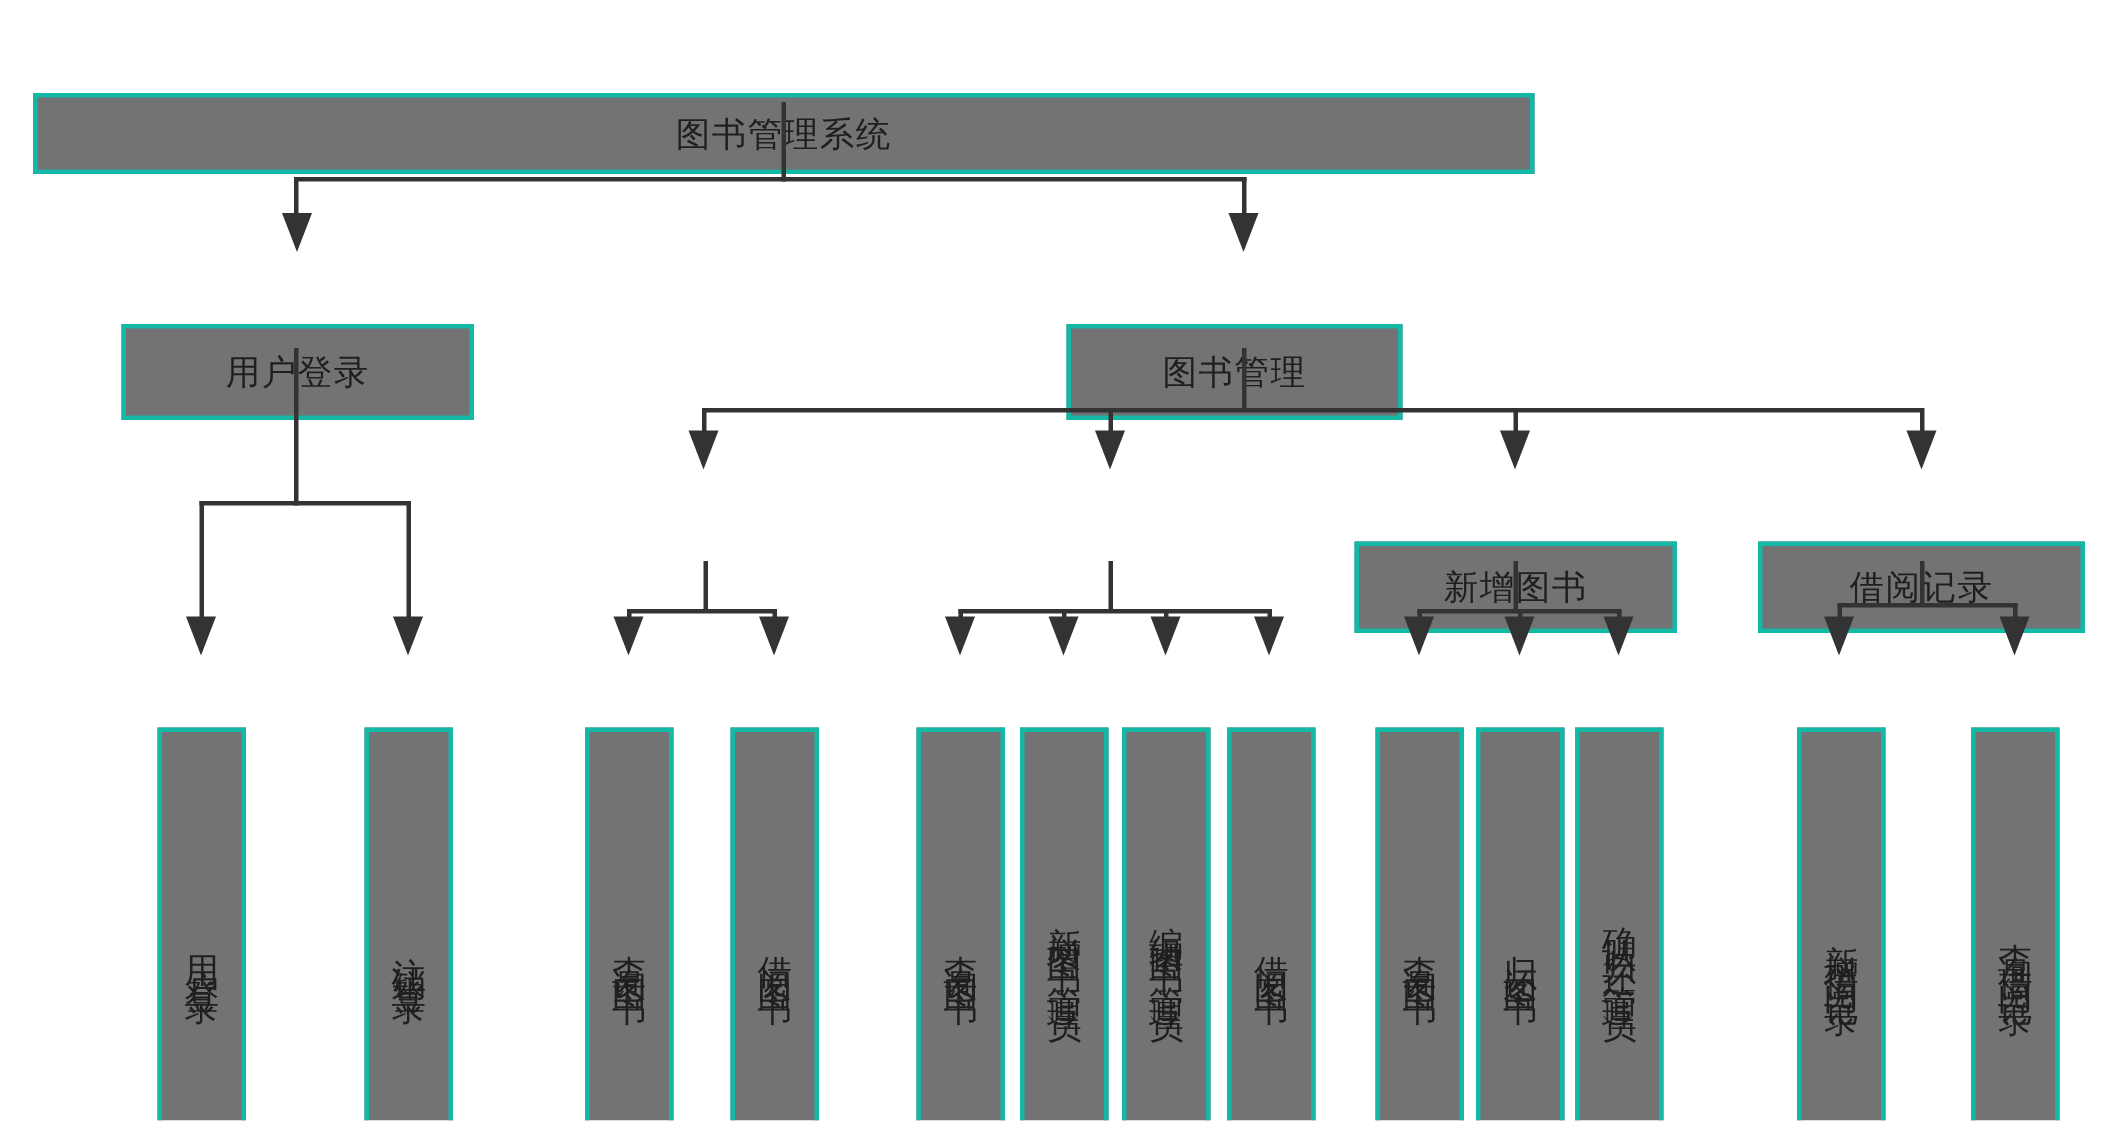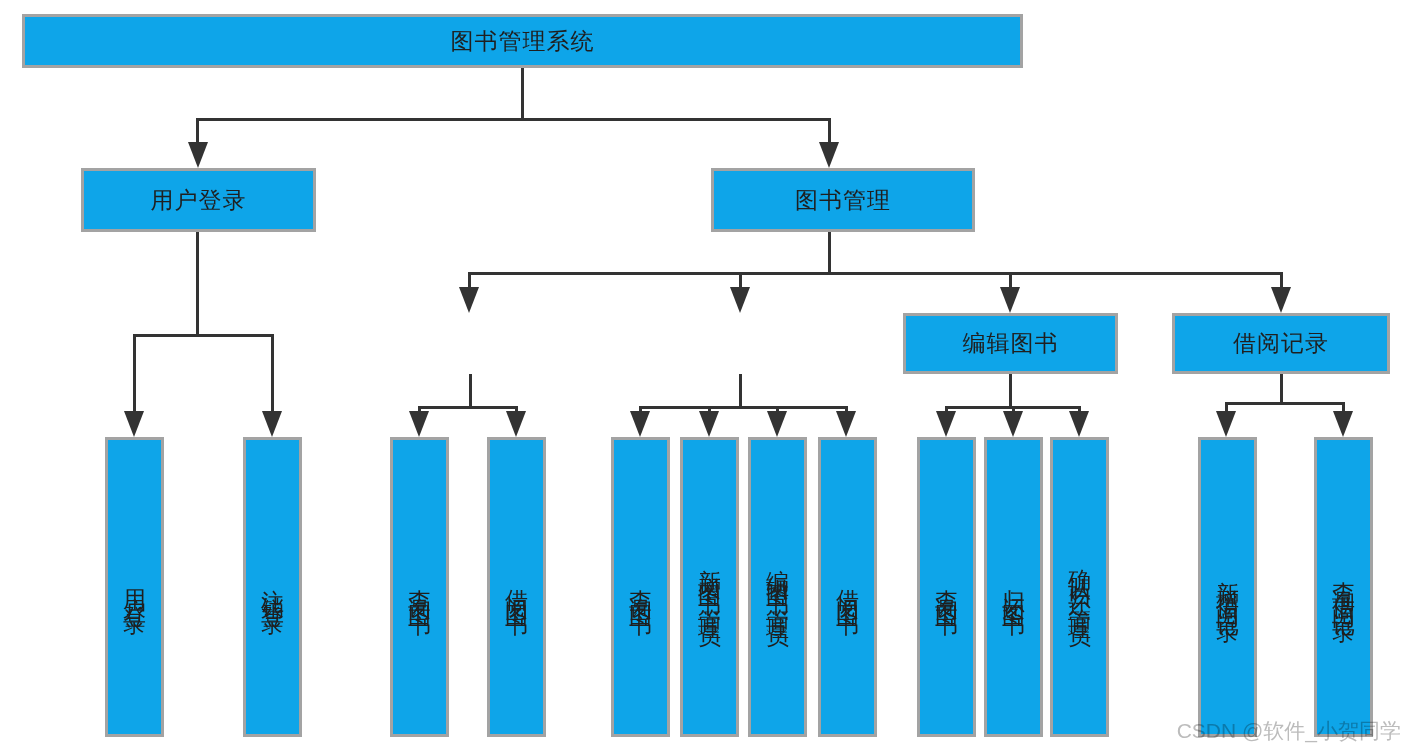--- a/index.html
+++ b/index.html
@@ -1,19 +1,19 @@
 <!DOCTYPE html>
 <html><head>
 <meta charset="utf-8">
 <style>
   html,body{margin:0;padding:0;background:#ffffff;}
   body{font-family:"Liberation Sans","DejaVu Sans",sans-serif;}
   .canvas{position:relative;width:1405px;height:747px;background:#ffffff;overflow:hidden;}
-  .box{position:absolute;box-sizing:border-box;border:3px solid #a3a3a3;background:#0ea5e9;
-       display:flex;align-items:center;justify-content:center;color:#1f1f1f;}
+  .box{position:absolute;box-sizing:border-box;border:3px solid #14b8a6;background:#737373;
+       display:flex;align-items:center;justify-content:center;color:#1f1f1f;margin-top:48px;}
   .hlabel{font-size:23px;letter-spacing:1px;white-space:nowrap;}
   .leaf{width:59px;top:437px;height:300px;}
   .vtext{writing-mode:vertical-rl;text-orientation:mixed;font-size:23px;line-height:1;
          letter-spacing:8px;color:#1f1f1f;}
   .v{position:absolute;width:3px;background:#333333;}
   .h{position:absolute;height:3px;background:#333333;}
   .arrow{position:absolute;width:0;height:0;border-left:10px solid transparent;
          border-right:10px solid transparent;border-top:26px solid #333333;}
   .watermark{position:absolute;right:4px;bottom:2px;font-size:21px;color:#bcbcbc;
              mix-blend-mode:multiply;z-index:50;white-space:nowrap;}
@@ -23,26 +23,26 @@
 
 <div class="canvas">
 
   <div class="box" style="left:22px;top:14px;width:1001px;height:54px;">
     <span class="hlabel">图书管理系统</span>
   </div>
 
   <div class="box" style="left:81px;top:168px;width:235px;height:64px;">
     <span class="hlabel">用户登录</span>
   </div>
-  <div class="box" style="left:711px;top:168px;width:264px;height:64px;">
+  <div class="box" style="left:711px;top:168px;width:224px;height:64px;">
     <span class="hlabel">图书管理</span>
   </div>
 
   <div class="box" style="left:903px;top:313px;width:215px;height:61px;">
-    <span class="hlabel">编辑图书</span>
+    <span class="hlabel">新增图书</span>
   </div>
   <div class="box" style="left:1172px;top:313px;width:218px;height:61px;">
     <span class="hlabel">借阅记录</span>
   </div>
 
   <div class="box leaf" style="left:105px;">
     <span class="vtext">用户登录</span>
   </div>
   <div class="box leaf" style="left:243px;">
     <span class="vtext">注销登录</span>
@@ -137,15 +137,14 @@
   <div class="v" style="left:1078px;top:406px;height:8px;"></div>
   <div class="arrow" style="left:1069px;top:411px;"></div>
 
   <div class="v" style="left:1280px;top:374px;height:30px;"></div>
   <div class="h" style="left:1225px;top:402px;width:120px;"></div>
   <div class="v" style="left:1225px;top:402px;height:12px;"></div>
   <div class="arrow" style="left:1216px;top:411px;"></div>
   <div class="v" style="left:1342px;top:402px;height:12px;"></div>
   <div class="arrow" style="left:1333px;top:411px;"></div>
 
-  <div class="watermark">CSDN @软件_小贺同学</div>
 
 </div>
 
 </body></html>

